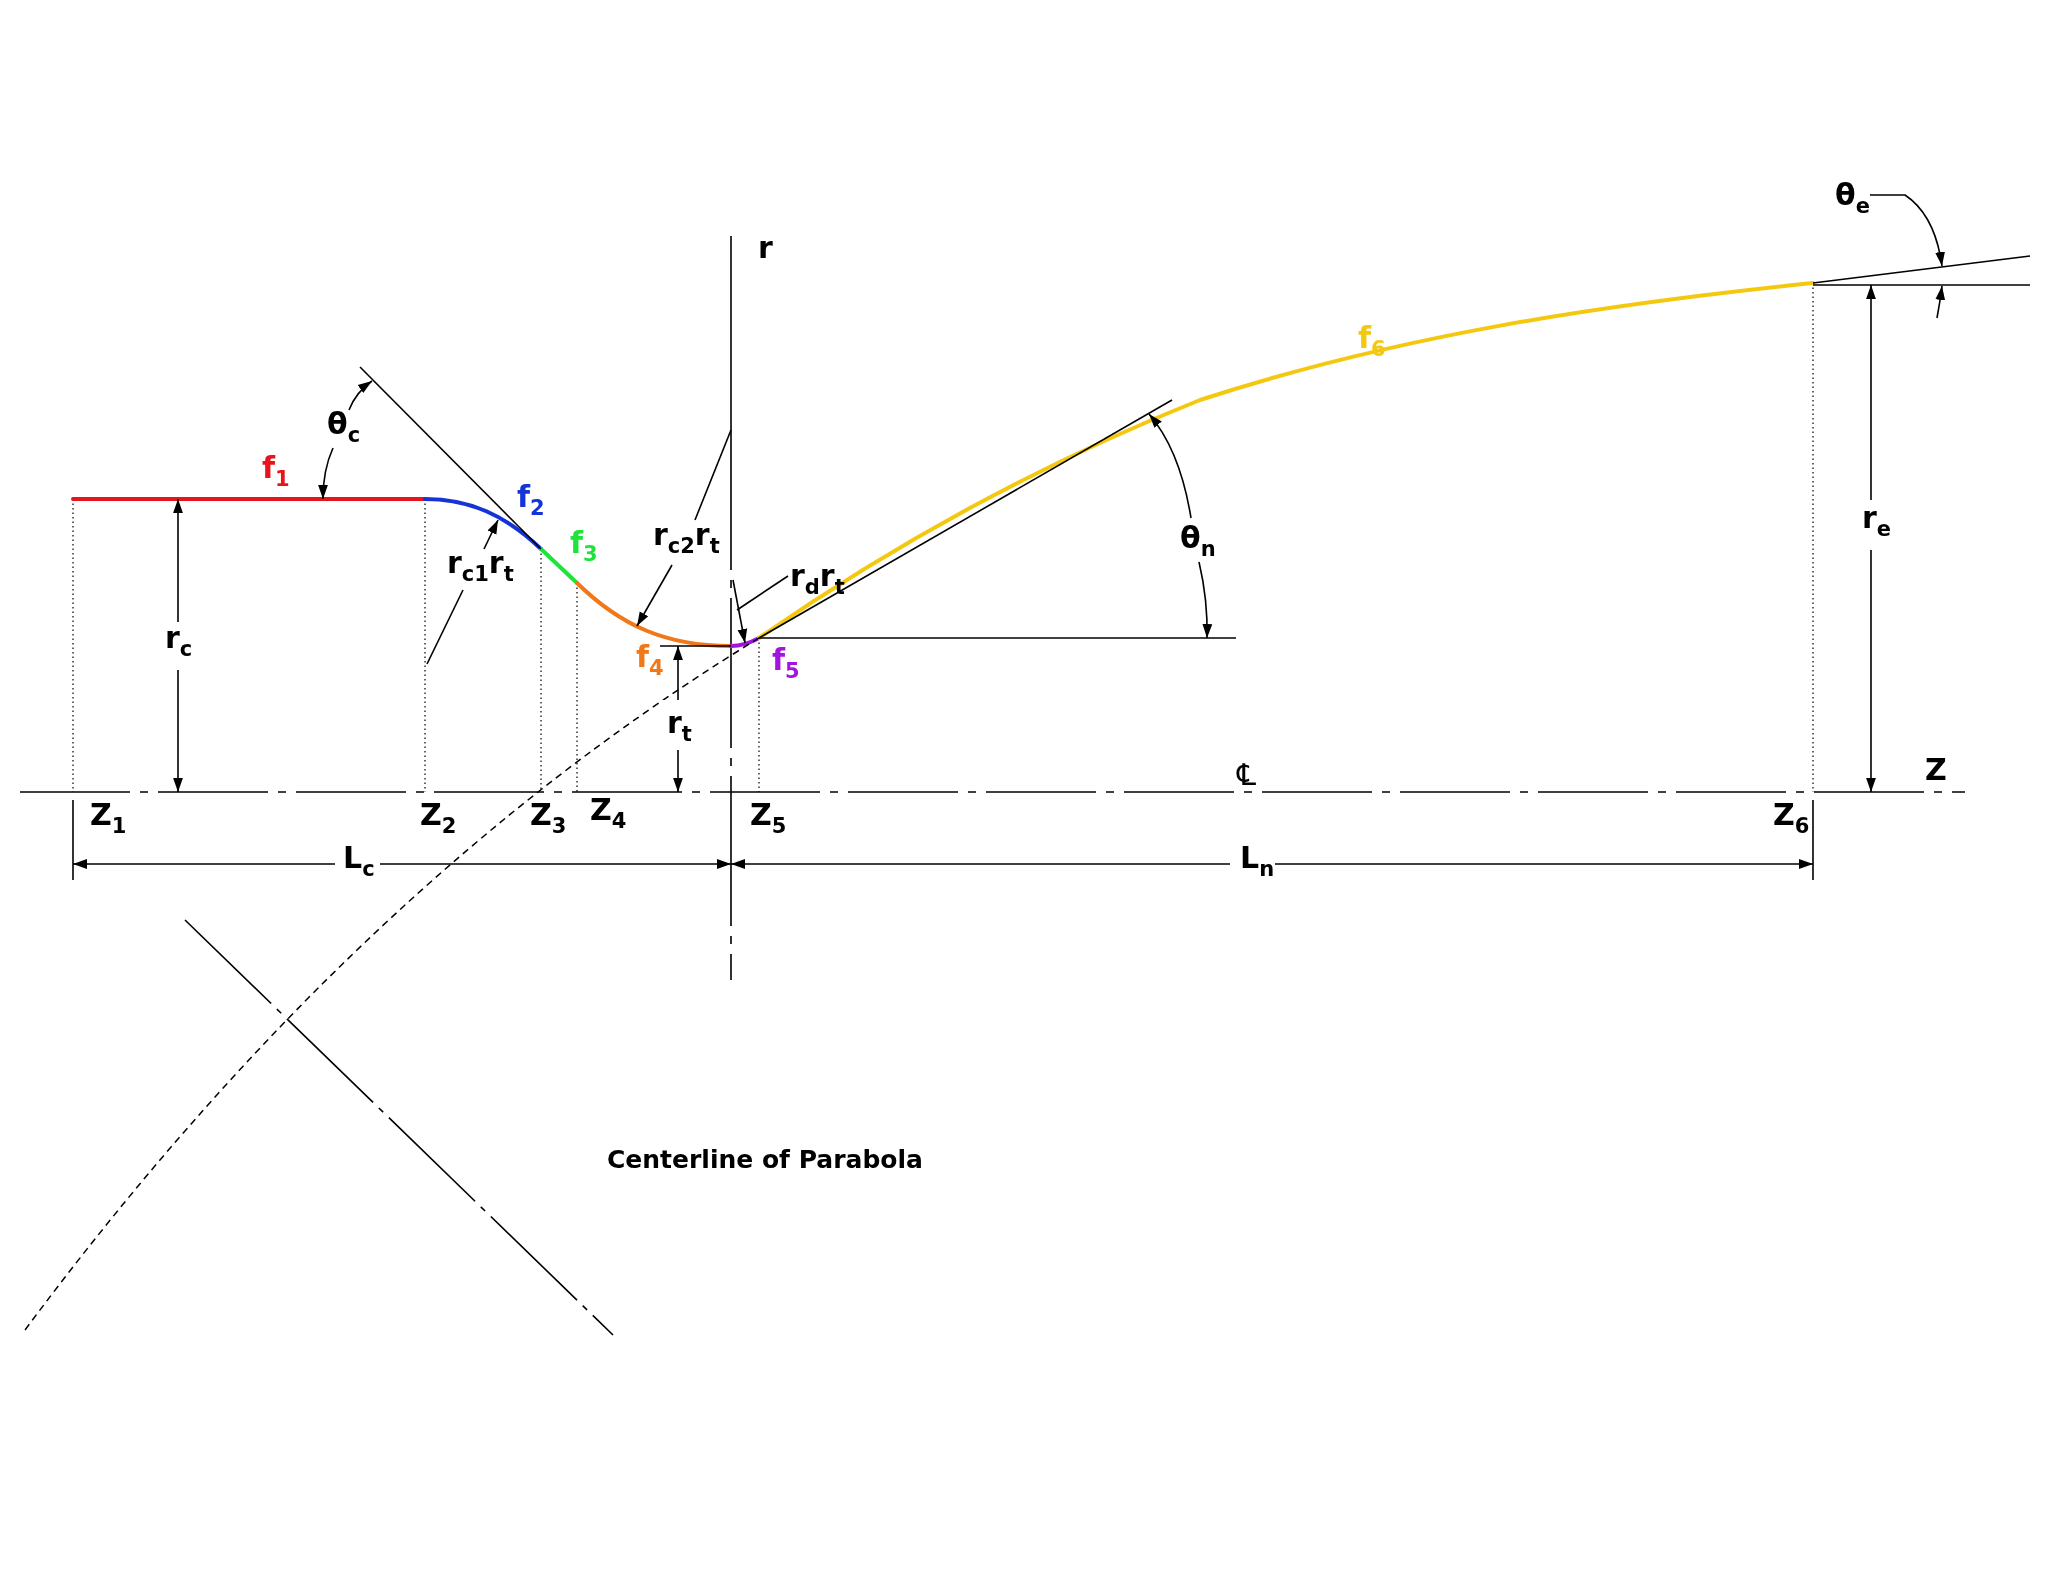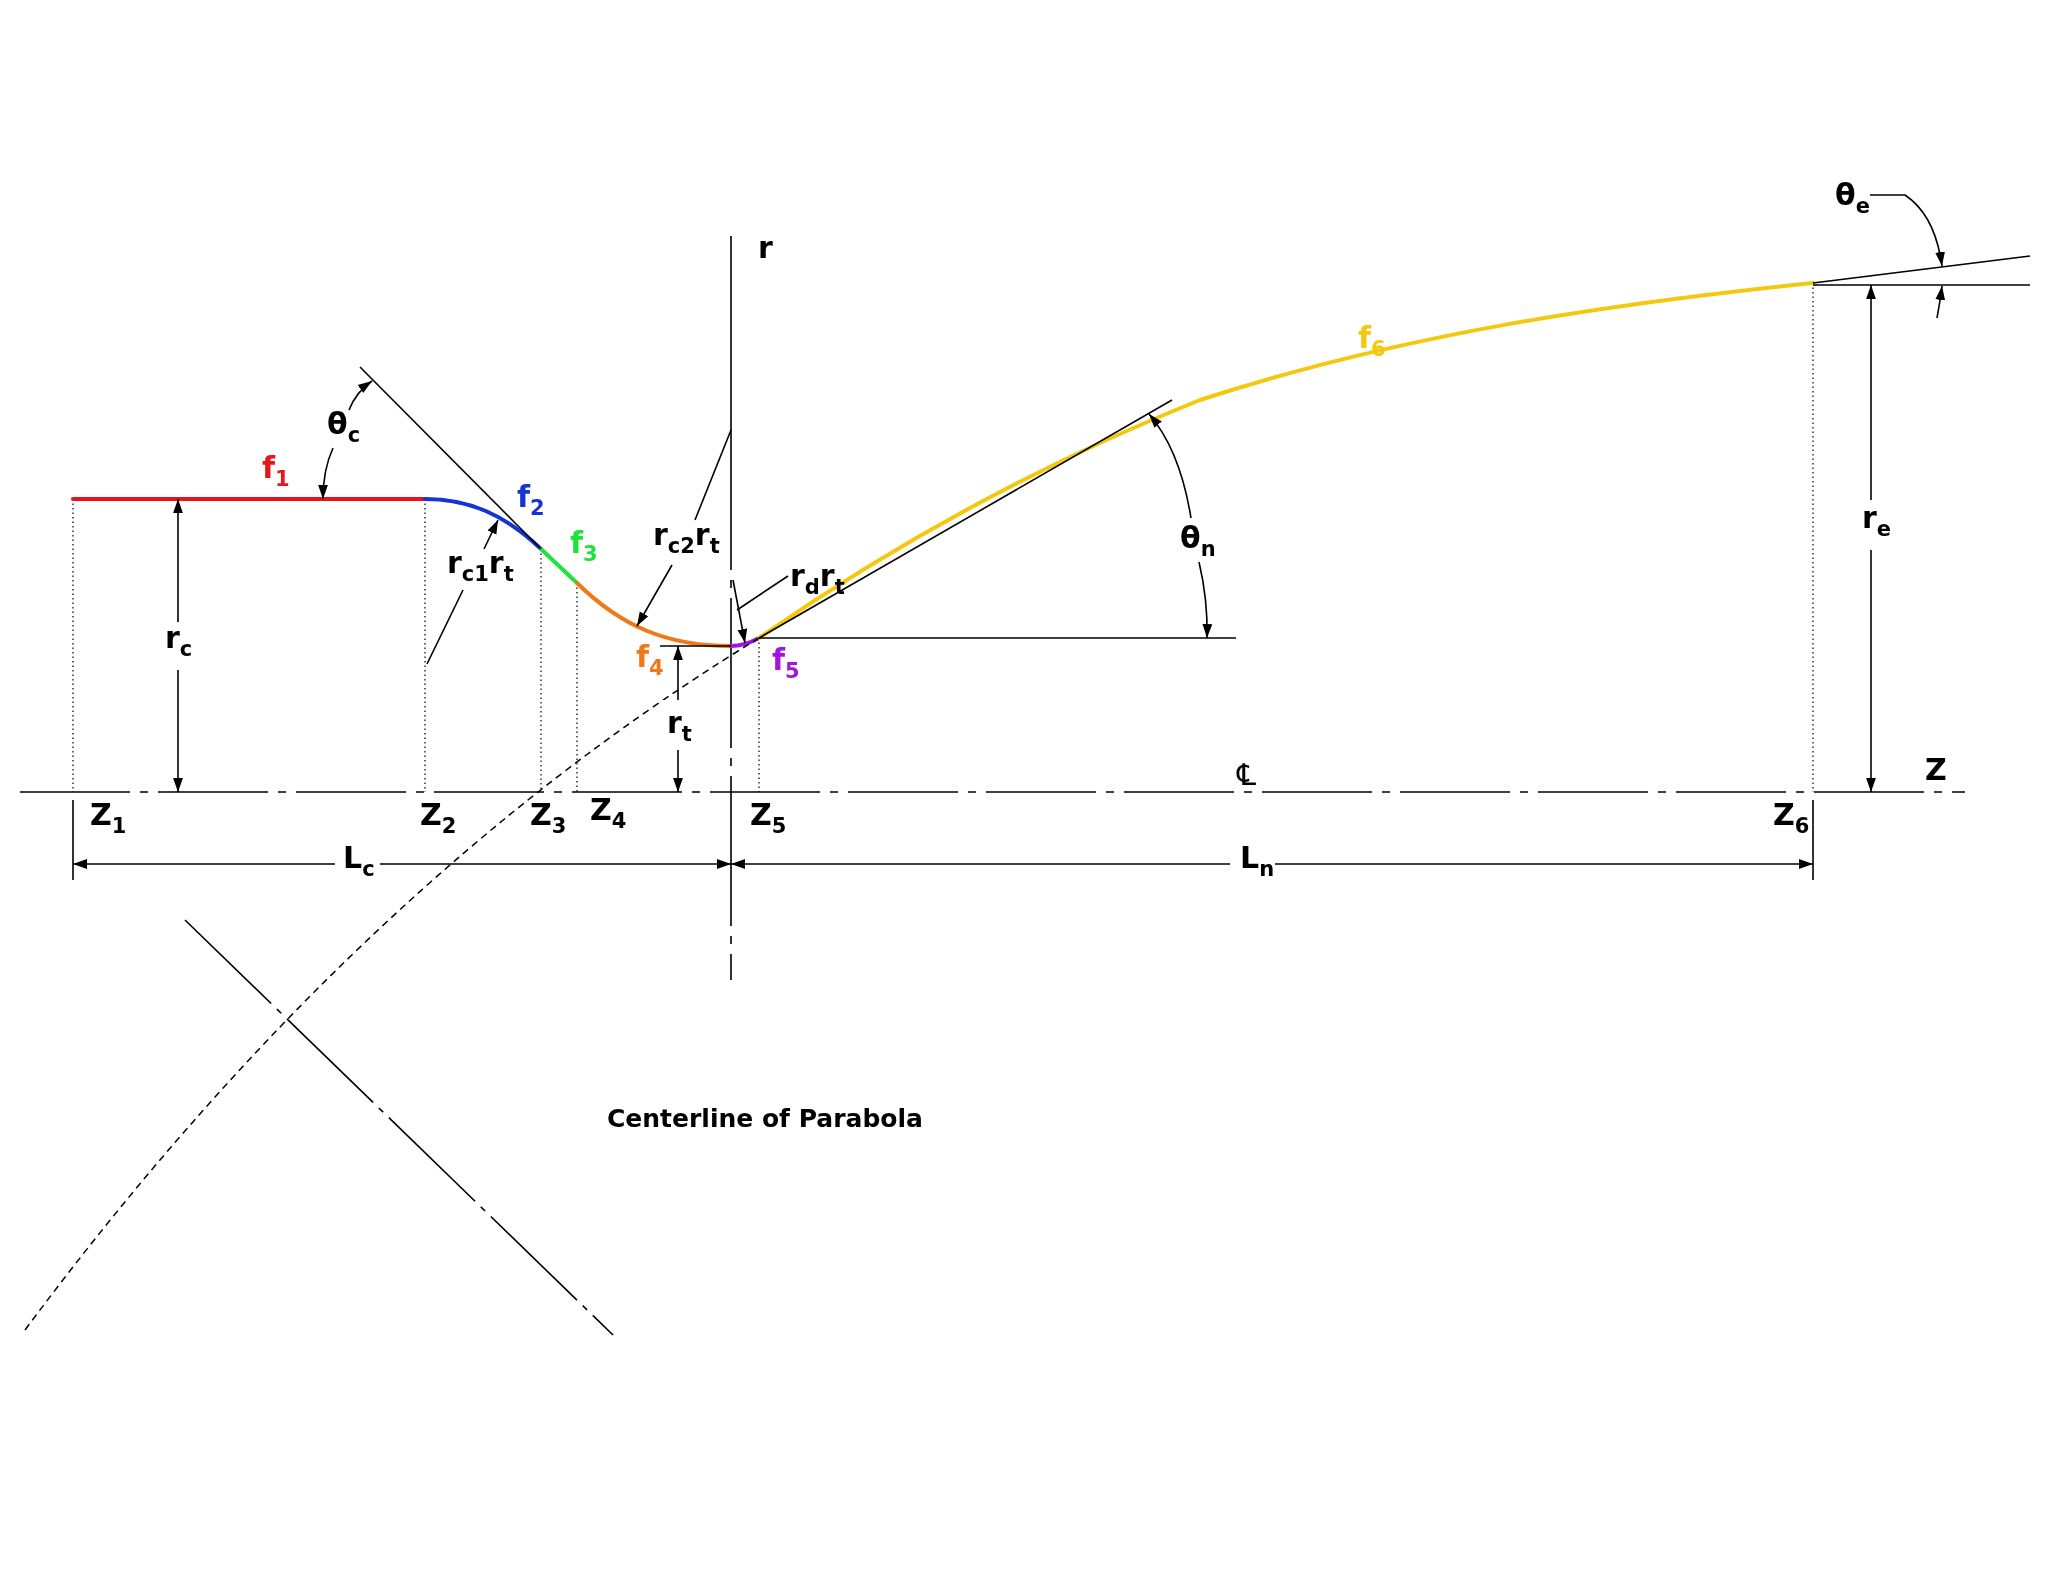--- a/index.html
+++ b/index.html
@@ -114,13 +114,13 @@
 
   <text class="lbl main" x="447" y="573"><tspan>r</tspan><tspan class="sub" dy="8">c1</tspan><tspan dy="-8">r</tspan><tspan class="sub" dy="8">t</tspan></text>
   <text class="lbl main" x="653" y="545"><tspan>r</tspan><tspan class="sub" dy="8">c2</tspan><tspan dy="-8">r</tspan><tspan class="sub" dy="8">t</tspan></text>
   <text class="lbl main" x="790" y="586"><tspan>r</tspan><tspan class="sub" dy="8">d</tspan><tspan dy="-8">r</tspan><tspan class="sub" dy="8">t</tspan></text>
 
   <text class="lbl main" x="327" y="434"><tspan>θ</tspan><tspan class="sub" dy="8">c</tspan></text>
   <text class="lbl main" x="1180" y="548"><tspan>θ</tspan><tspan class="sub" dy="8">n</tspan></text>
   <text class="lbl main" x="1835" y="205"><tspan>θ</tspan><tspan class="sub" dy="8">e</tspan></text>
 </svg>
 
-<div class="caption" style="left:607px; top:1104px;">Centerline of Parabola</div>
+<div class="caption" style="left:607px; top:1145px;">Centerline of Parabola</div>
 
 </body></html>

